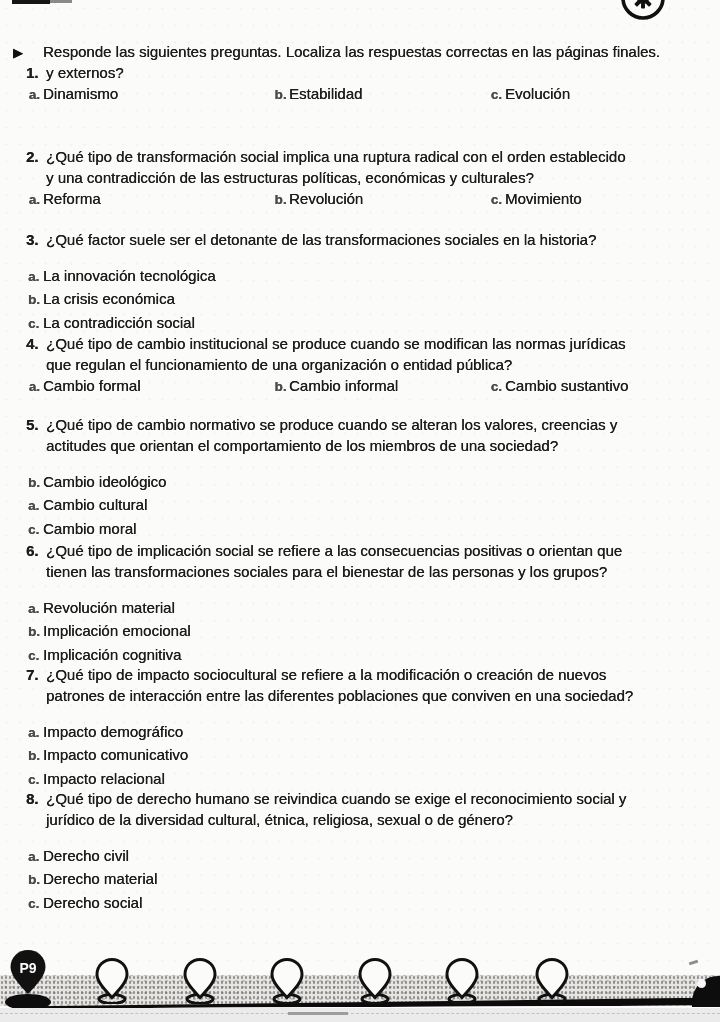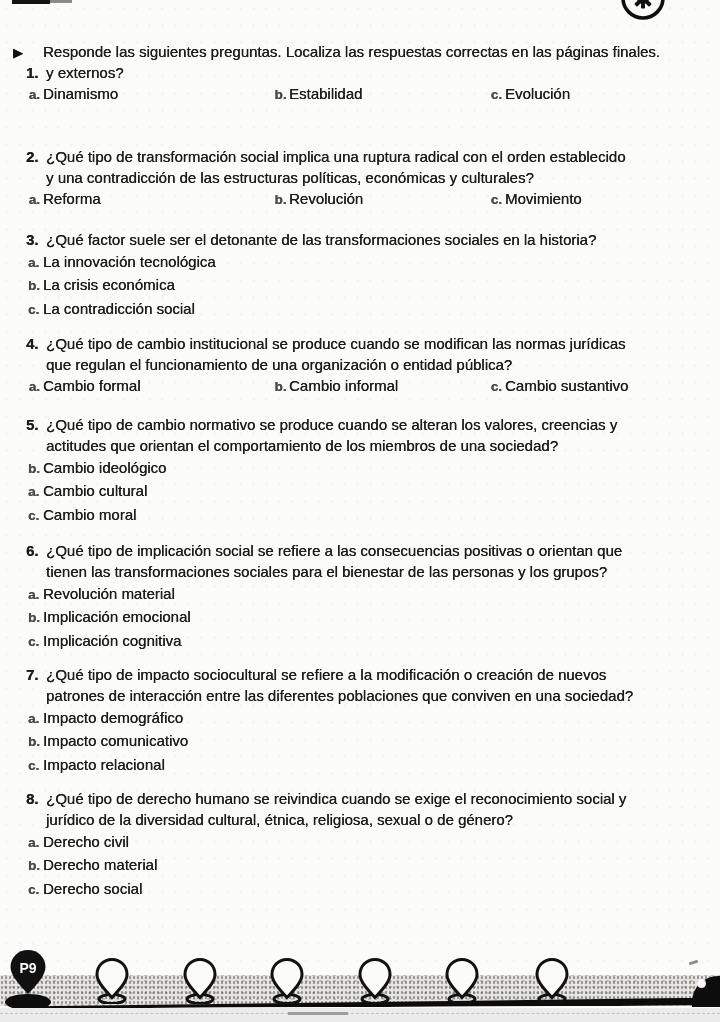--- a/index.html
+++ b/index.html
@@ -23,21 +23,21 @@
   
   .q{position:absolute;left:28px;width:672px;}
   .q .num{position:absolute;left:-2px;top:0;font-weight:bold;font-size:15px;line-height:21px;}
   .q .lines{margin-left:18px;font-size:15px;line-height:21px;}
   .q .lines .ln{white-space:nowrap;}
   .opts-row{position:relative;margin-top:2px;height:21px;font-size:15px;text-align:center;}
   .opts-row .opt{position:absolute;top:0;white-space:nowrap;}
   .opts-row .opt:nth-child(1){left:0;}
   .opts-row .opt:nth-child(2){left:246px;}
   .opts-row .opt:nth-child(3){left:462px;}
-  .opts-stack{margin-top:1px;font-size:15px;line-height:22.4px;}
+  .opts-stack{margin-top:15px;font-size:15px;line-height:22.4px;}
   .opts-stack .opt{white-space:nowrap;}
   .opt .letter{display:inline-block;width:13px;margin-right:2px;font-weight:bold;font-size:13.5px;color:#4b4b4b;}
   .opt .lbl{color:#1d1d1d;}
   
   .band{
     position:absolute;left:0;top:975px;width:720px;height:31px;
     background-color:#e7e5e2;
     background-image:
       radial-gradient(rgba(45,45,45,0.45) 0.8px, transparent 1.5px),
       radial-gradient(rgba(90,90,90,0.30) 1px, transparent 1.7px);

